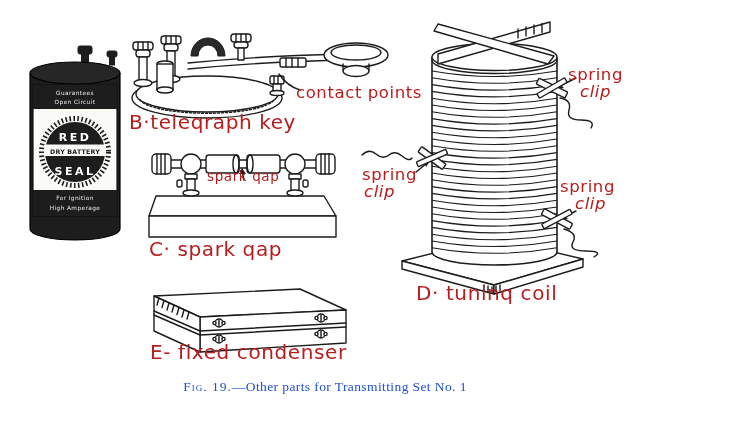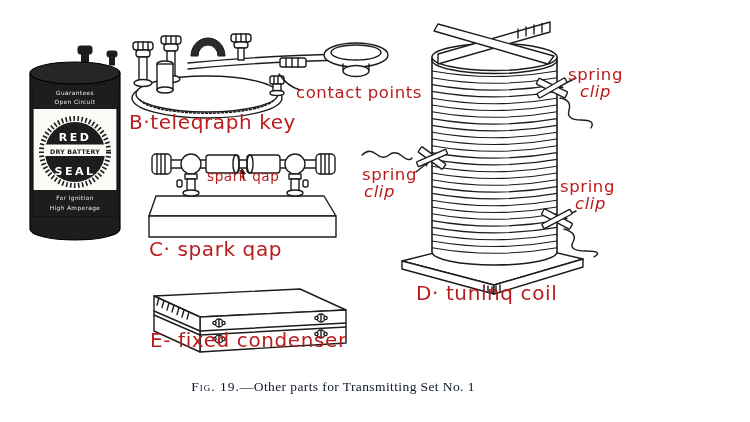--- a/index.html
+++ b/index.html
@@ -6,21 +6,21 @@
   .canvas{position:relative;width:750px;height:422px;background:#ffffff;overflow:hidden;
           font-family:"DejaVu Sans",sans-serif;color:#1c1c1c;}
   .abs{position:absolute;}
   .hw{position:absolute;color:#b91c1c;letter-spacing:.6px;white-space:nowrap;line-height:1.05;}
   .lbl-main{font-size:20px;}
   .lbl-a{font-size:21px;}
   .lbl-ann{font-size:16.5px;}
   .lbl-small{font-size:13.5px;}
   .clip-line2{display:block;font-style:italic;}
   .figcap{position:absolute;left:0;top:379px;width:650px;text-align:center;
-          font-family:"Liberation Serif",serif;font-size:13.5px;color:#0f172a;letter-spacing:.4px;margin-left:8px;}
+          font-family:"Liberation Serif",serif;font-size:13.5px;color:#1d4ed8;letter-spacing:.4px;}
   .figcap .prefix{font-variant:small-caps;letter-spacing:1px;}
   svg{overflow:visible;}
   svg .ink{stroke:#1c1c1c;fill:none;stroke-width:1.4;stroke-linecap:round;stroke-linejoin:round;}
   svg .inkfill{stroke:#1c1c1c;fill:#ffffff;stroke-width:1.4;stroke-linejoin:round;}
   svg .dark{fill:#1d1d1d;stroke:#1d1d1d;}
   svg text{font-family:"DejaVu Sans",sans-serif;}
   .tinytxt{font-size:5.8px;fill:#eeeeee;text-anchor:middle;letter-spacing:.4px;}
   .sealbig{font-size:11px;font-weight:bold;fill:#ffffff;text-anchor:middle;letter-spacing:2.5px;}
   .sealmid{font-size:6.3px;font-weight:bold;fill:#1d1d1d;text-anchor:middle;letter-spacing:.2px;}
 </style>
@@ -290,19 +290,19 @@
           <line y1="-3" y2="3" class="ink"></line>
         </g>
       <g transform="translate(179,48)">
           <circle r="4" class="inkfill"></circle>
           <circle cx="-4.5" r="1.6" class="inkfill"></circle>
           <circle cx="4.5" r="1.6" class="inkfill"></circle>
           <line y1="-3" y2="3" class="ink"></line>
         </g>
     </g>
   </svg>
-  <div class="hw lbl-main" style="left:150px;top:330px">E- fixed condenser</div>
+  <div class="hw lbl-main" style="left:150px;top:342px">E- fixed condenser</div>
 
   <div class="figcap">
     <span class="prefix">Fig. 19.</span><span>—Other parts for Transmitting Set No. 1</span>
   </div>
 
 </div>
 
 </body></html>

